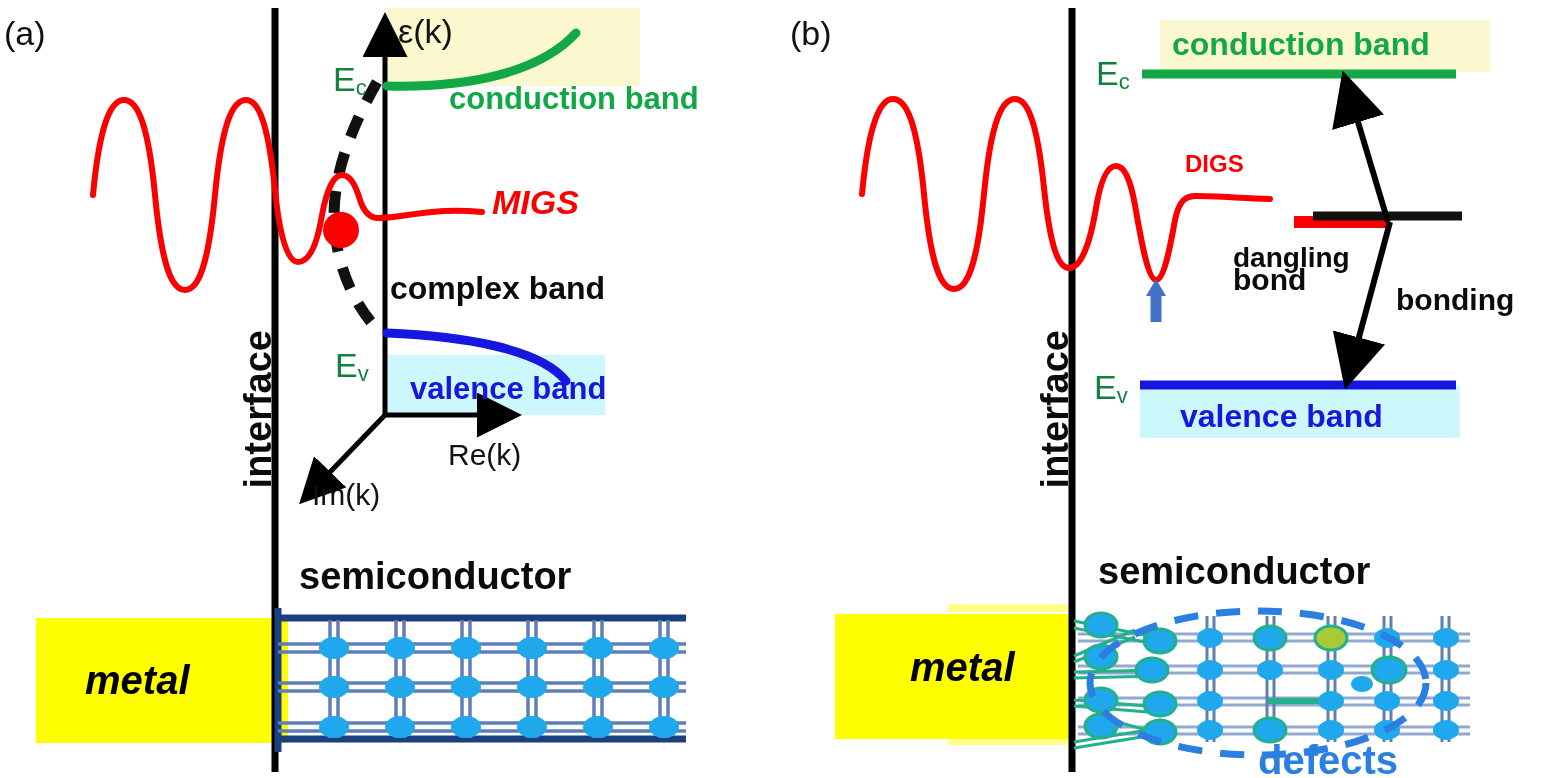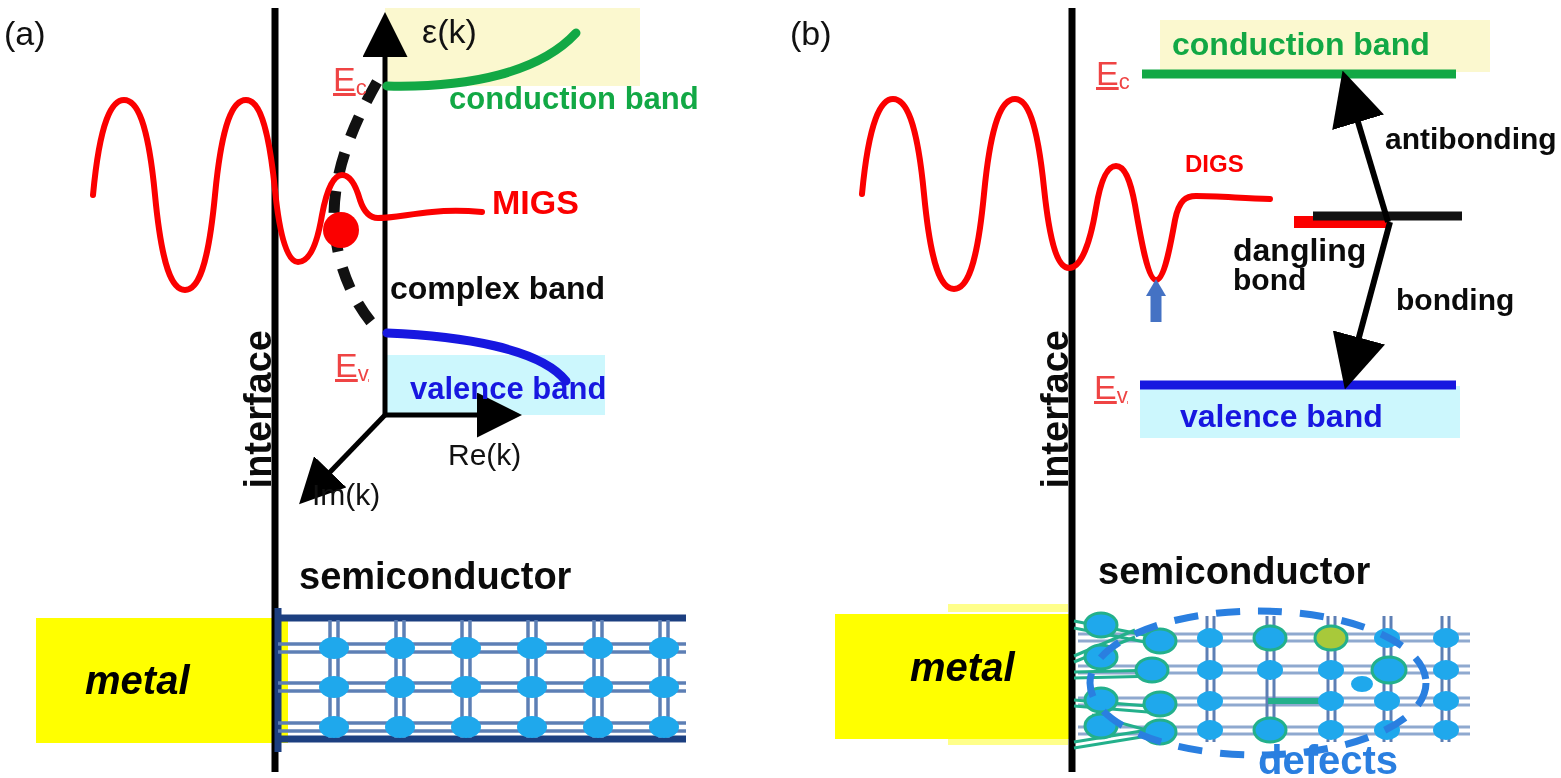--- a/index.html
+++ b/index.html
@@ -8,21 +8,21 @@
   .stage{position:absolute;left:0;top:0;width:1561px;height:778px;}
   svg.layer{position:absolute;left:0;top:0;width:1561px;height:778px;overflow:visible;}
   .txt{position:absolute;white-space:nowrap;line-height:1;}
   .panel-label{font-size:34px;color:#111;font-weight:400;}
   .bold-blk{font-weight:bold;color:#0b0b0b;}
   .greenlbl{font-weight:bold;color:#12a845;}
   .bluelbl{font-weight:bold;color:#1717e0;}
   .redlbl{font-weight:bold;color:#fb0000;}
   .defectslbl{font-weight:bold;color:#2a7fe0;}
   .axislbl{font-size:30px;color:#111;}
-  .elbl{font-size:34px;color:#ef4444;text-decoration:underline;}
+  .elbl{font-size:34px;color:#15803d;}
   .esub{font-size:22px;vertical-align:-4px;}
   .iface{position:absolute;writing-mode:vertical-rl;transform:rotate(180deg);
          font-weight:bold;font-size:38px;color:#0b0b0b;letter-spacing:0px;}
   .metalbox{position:absolute;background:#ffff00;}
   .metaltxt{position:absolute;font-weight:bold;font-size:40px;color:#000;font-style:italic;}
   .ystrip{position:absolute;background:#ffff8a;}
   .cbwash{position:absolute;background:#fbf8cf;}
   .vbwash{position:absolute;background:#ccf7fd;}
 </style>
 </head>
@@ -233,54 +233,53 @@
         <ellipse cx="1270" cy="730" rx="16" ry="12" fill="#1fa8ec" stroke="#23b08b" stroke-width="3"></ellipse>
       </g>
 
       <ellipse cx="1258" cy="683" rx="168" ry="72" fill="none" stroke="#2a7fe0" stroke-width="7" stroke-dasharray="24 18"></ellipse>
     </g>
   </svg>
 
   <div class="txt panel-label" style="left:4px;top:16px;">(a)</div>
   <div class="txt panel-label" style="left:790px;top:16px;">(b)</div>
 
-  <div class="txt axislbl" style="left:398px;top:14px;font-size:34px;margin-left:24px;">ε(k)</div>
+  <div class="txt axislbl" style="left:398px;top:14px;font-size:34px;">ε(k)</div>
   <div class="txt axislbl" style="left:448px;top:440px;">Re(k)</div>
   <div class="txt axislbl" style="left:312px;top:480px;">Im(k)</div>
 
   <div class="txt elbl" style="left:333px;top:62px;">
     <span>E</span><span class="esub">c</span>
   </div>
   <div class="txt elbl" style="left:335px;top:348px;">
     <span>E</span><span class="esub">v</span>
   </div>
 
   <div class="txt greenlbl" style="left:449px;top:83px;font-size:31px;">conduction band</div>
   <div class="txt bluelbl" style="left:410px;top:373px;font-size:31px;">valence band</div>
-  <div class="txt redlbl" style="left:492px;top:185px;font-size:34px;">MIGS</div>
+  <div class="txt redlbl" style="left:492px;top:185px;font-size:34px;font-style:italic;">MIGS</div>
   <div class="txt bold-blk" style="left:390px;top:272px;font-size:32px;">complex band</div>
 
   <div class="iface" style="left:237px;top:330px;">interface</div>
   <div class="txt bold-blk" style="left:299px;top:557px;font-size:38px;">semiconductor</div>
   <div class="metaltxt" style="left:85px;top:658px;">metal</div>
 
   <div class="txt elbl" style="left:1096px;top:56px;">
     <span>E</span><span class="esub">c</span>
   </div>
   <div class="txt elbl" style="left:1094px;top:370px;">
     <span>E</span><span class="esub">v</span>
   </div>
 
   <div class="txt greenlbl" style="left:1172px;top:28px;font-size:32px;">conduction band</div>
   <div class="txt bluelbl" style="left:1180px;top:400px;font-size:32px;">valence band</div>
 
   <div class="txt redlbl" style="left:1185px;top:152px;font-size:24px;">DIGS</div>
-  <div class="txt bold-blk" style="left:1233px;top:234px;font-size:32px;">dangling</div>
+  <div class="txt bold-blk" style="left:1233px;top:244px;font-size:28px;">dangling</div>
   <div class="txt bold-blk" style="left:1233px;top:265px;font-size:30px;">bond</div>
-  <div class="txt bold-blk" style="left:1385px;top:124px;font-size:30px;">antibonding</div>
   <div class="txt bold-blk" style="left:1396px;top:285px;font-size:30px;">bonding</div>
   <div class="txt defectslbl" style="left:1258px;top:740px;font-size:40px;">defects</div>
 
   <div class="iface" style="left:1034px;top:330px;">interface</div>
   <div class="txt bold-blk" style="left:1098px;top:552px;font-size:38px;">semiconductor</div>
   <div class="metaltxt" style="left:910px;top:645px;">metal</div>
 
 </div>
 
 </body></html>

